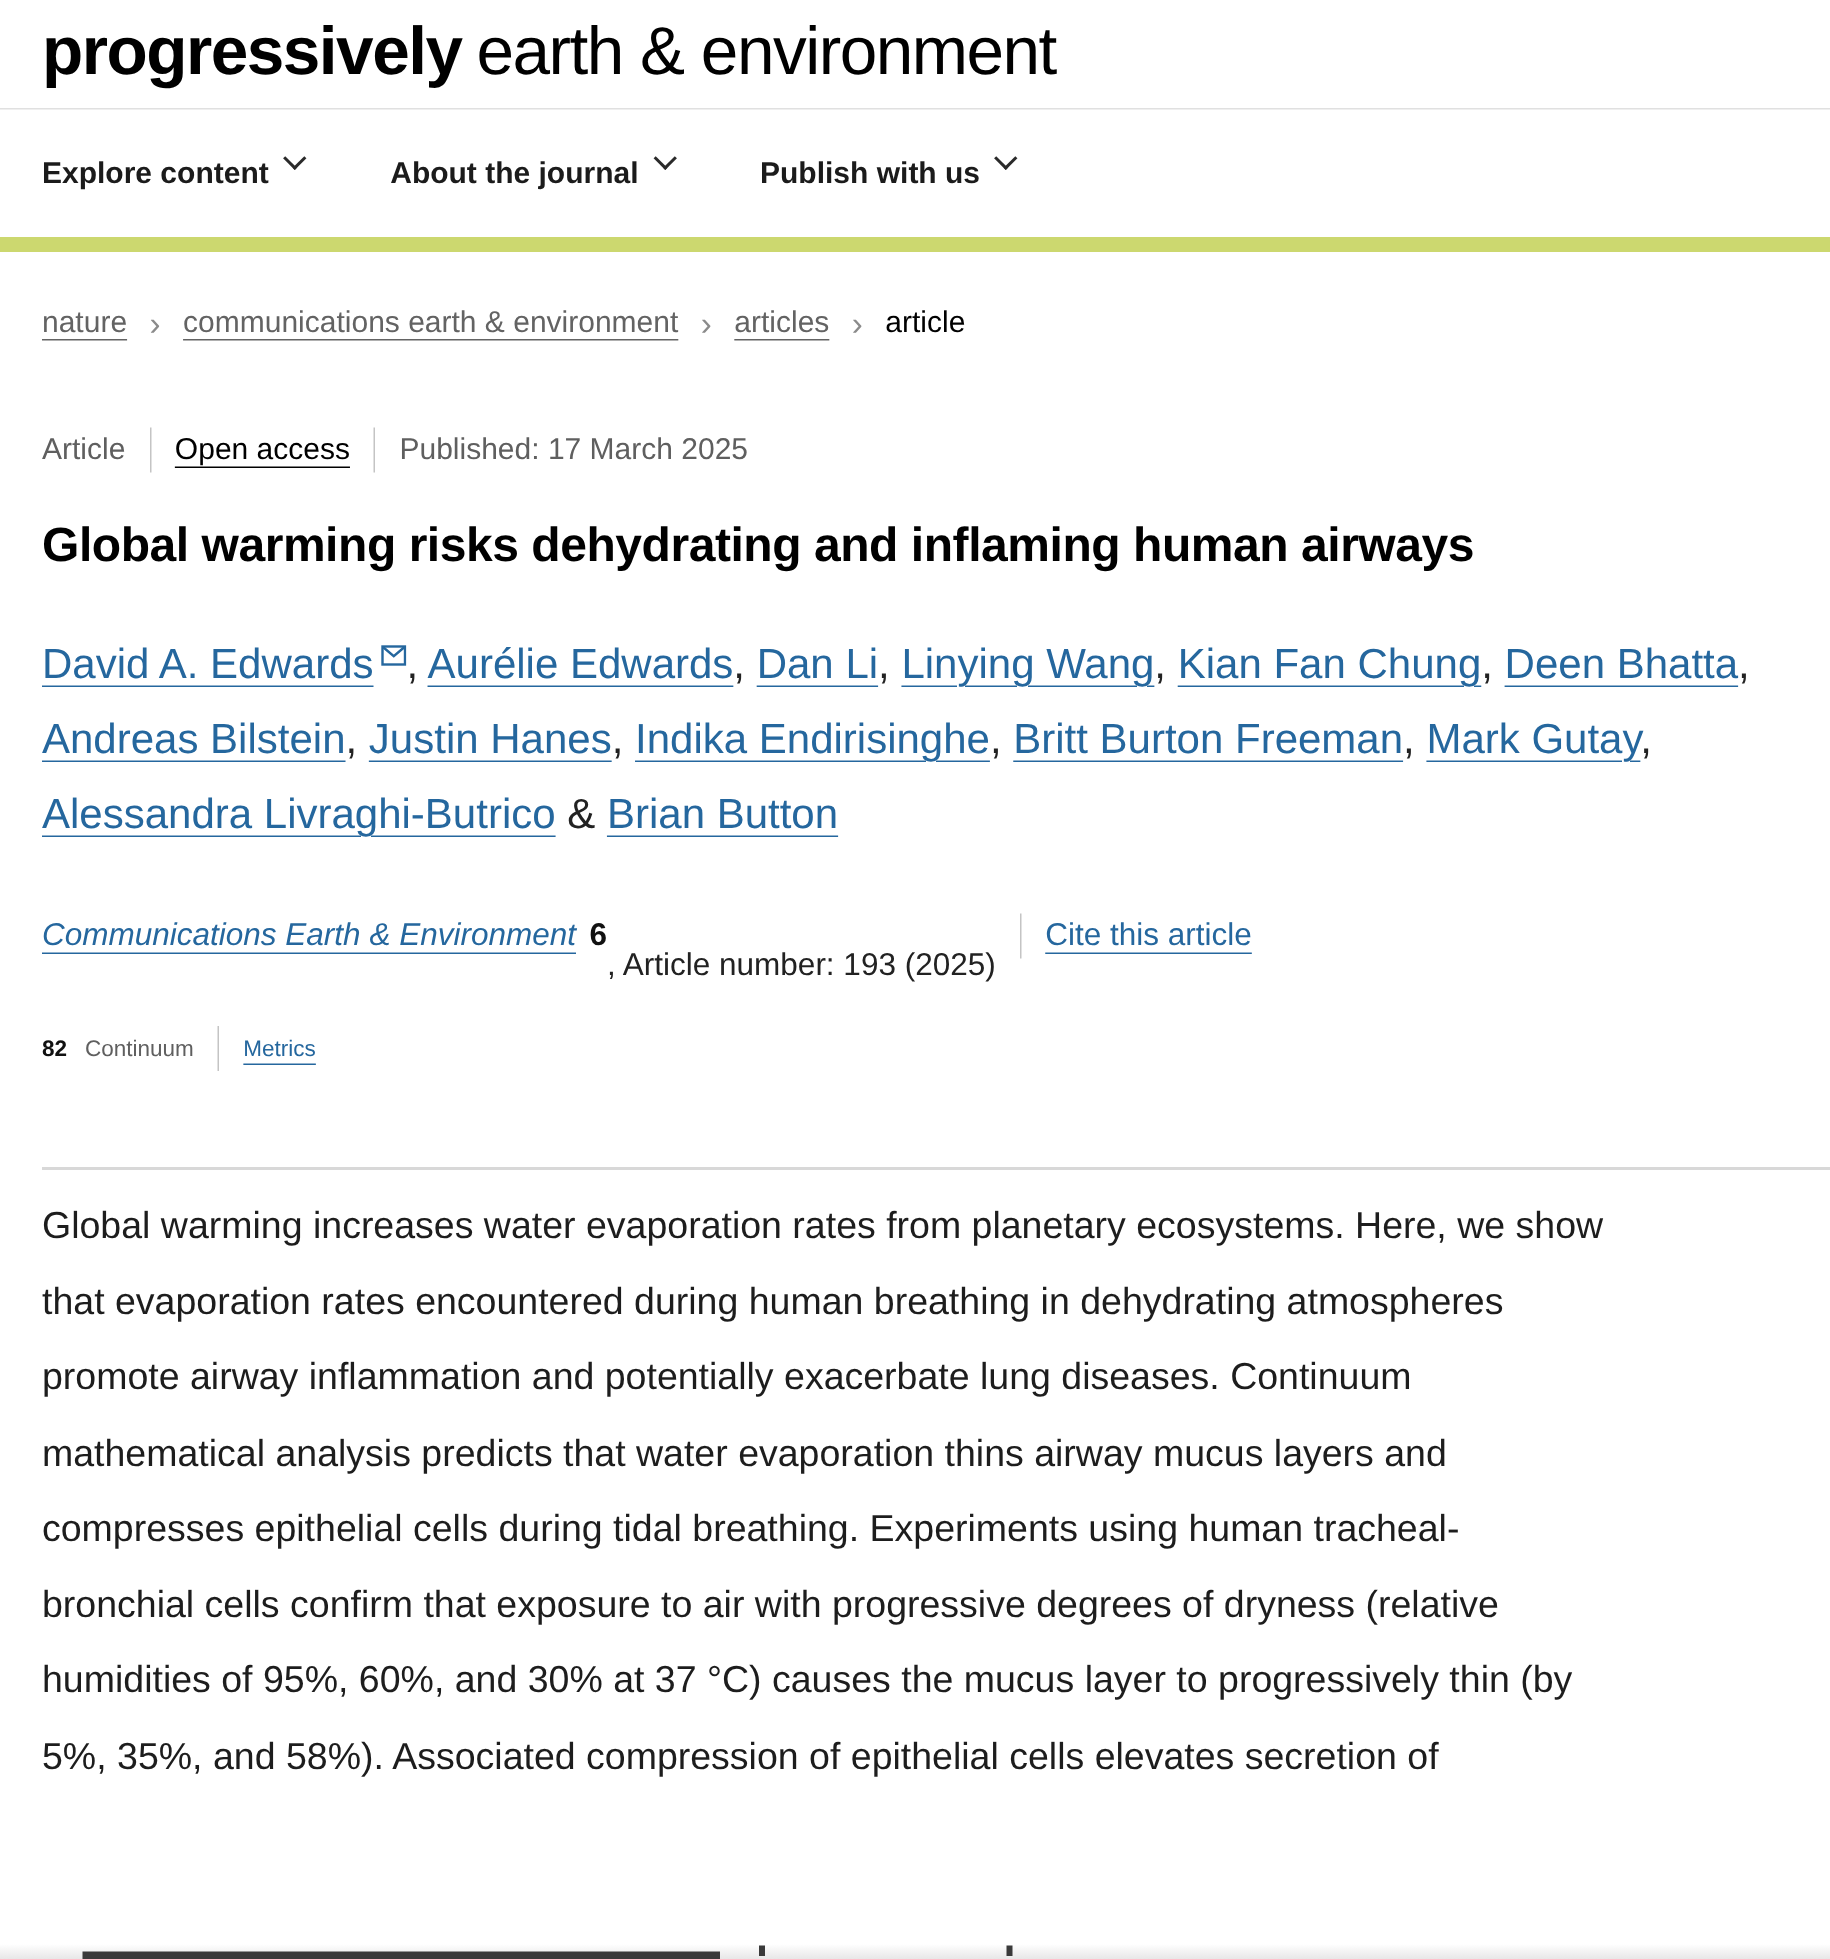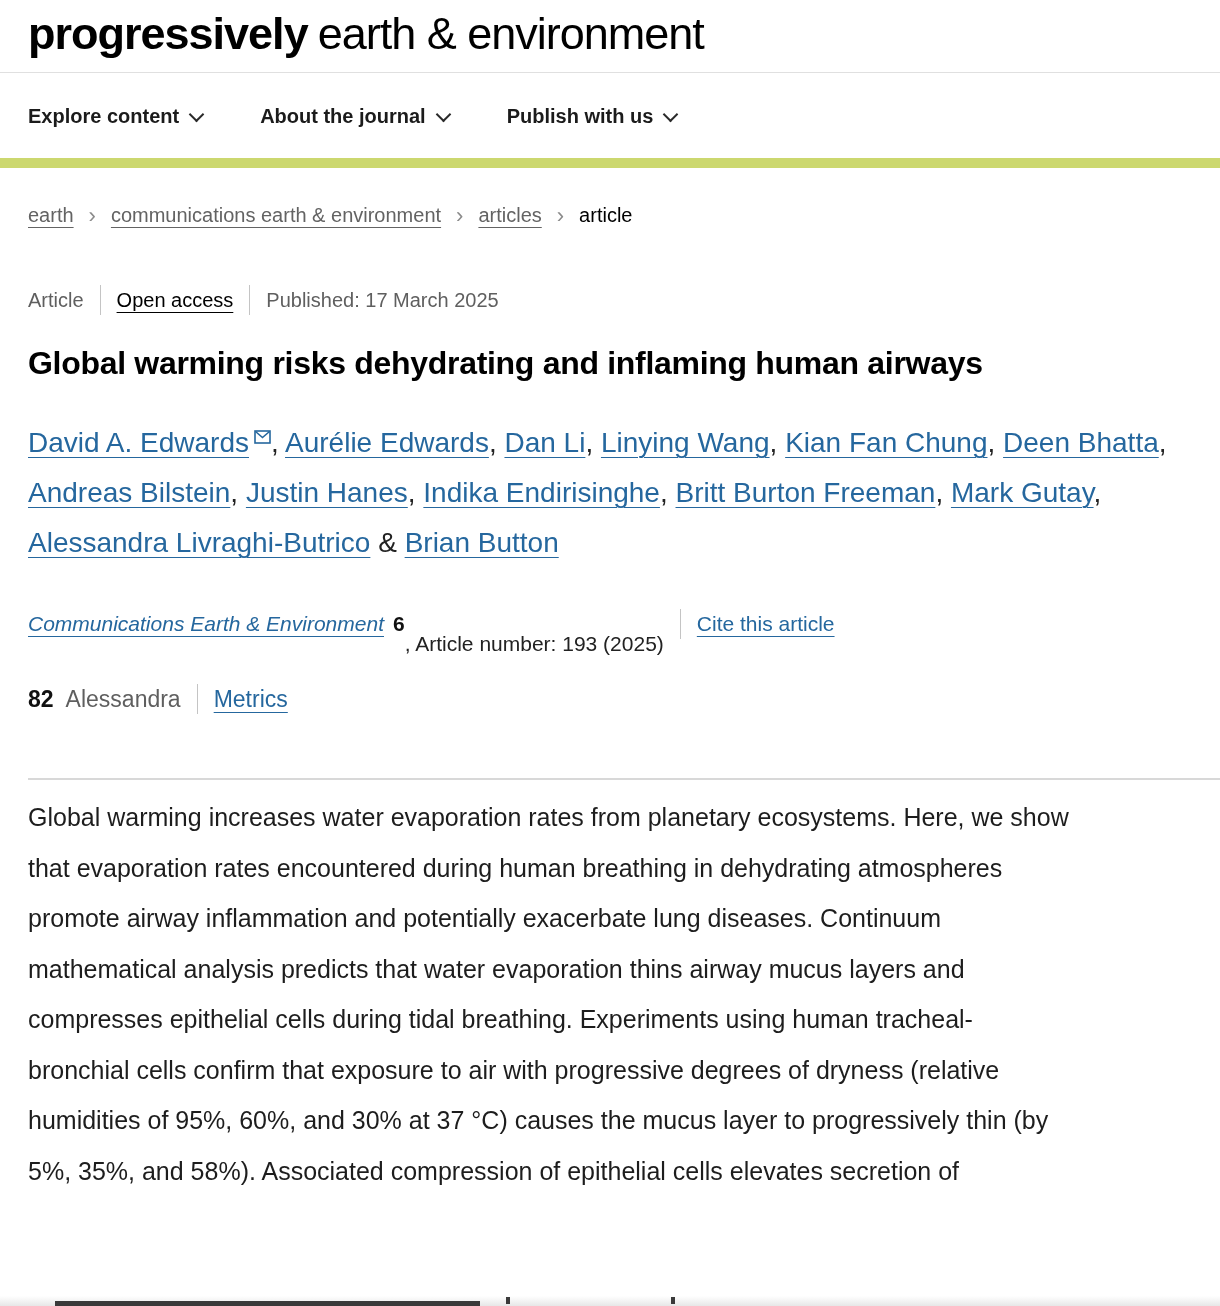--- a/index.html
+++ b/index.html
@@ -14,21 +14,21 @@
   
   .masthead { padding: 8px 0 12px 28px; }
   .wordmark { font-size: 45px; color: #000; letter-spacing: -1px; white-space: nowrap; }
   .wordmark-bold { font-weight: 800; }
   .wordmark-light { font-weight: 400; margin-left: 10px; }
 
   .header-divider { border: none; border-top: 1px solid #e0e0e0; margin: 0; }
 
   
   .nav-row { display: flex; align-items: center; gap: 58px; padding: 32px 0 30px 28px; }
-  .nav-item { display: flex; align-items: center; gap: 12px; font-size: 20px; font-weight: 700; color: #1b1b1b; }
+  .nav-item { display: flex; gap: 12px; font-size: 20px; font-weight: 700; color: #1b1b1b; }
   .chev { width: 9px; height: 9px; border-right: 2px solid #2a2a2a; border-bottom: 2px solid #2a2a2a;
           transform: rotate(45deg); margin-top: -5px; }
 
   .accent-bar { height: 10px; }
 
   
   .breadcrumb { display: flex; align-items: center; padding: 36px 0 0 28px; font-size: 20px; }
   .bc-item { color: #636363; text-decoration: underline; text-decoration-thickness: 1px; text-underline-offset: 5px; }
   .bc-item.current { color: #000; text-decoration: none; }
   .bc-sep { color: #8b8b8b; margin: 0 15px; font-size: 22px; line-height: 20px; }
@@ -50,21 +50,21 @@
 
   
   .citation-row { display: flex; align-items: center; margin: 24px 0 0 28px; font-size: 21px; color: #222; }
   .journal-name { color: #25679e; font-style: italic; text-decoration: underline;
                   text-decoration-thickness: 1px; text-underline-offset: 5px; }
   .journal-volume { font-weight: 700; color: #111; margin-left: 9px; }
   .article-number { color: #222; margin-top: 40px; }
   .blue-link { color: #25679e; text-decoration: underline; text-decoration-thickness: 1px; text-underline-offset: 5px; }
 
   
-  .metrics-row { display: flex; align-items: center; margin: 28px 0 0 28px; font-size: 23px; }
+  .metrics-row { display: flex; align-items: center; margin: 28px 0 0 28px; font-size: 15px; }
   .altmetric-count { font-weight: 700; color: #111; }
   .altmetric-label { color: #5f5f5f; margin-left: 12px; }
 
   
   .abstract-section { margin: 64px 0 0 28px; }
   .abstract-heading { font-size: 29px; font-weight: 700; color: #111; margin: 0; }
   .abstract-rule { border: none; border-top: 2px solid #d8d8d8; margin: 30px 0 0; width: 1192px; }
   .abstract-text { margin: 12px 0 0; width: 1400px; font-size: 25px; line-height: 50.5px;
                    color: #1d1d1d; white-space: pre-line; }
 
@@ -95,21 +95,21 @@
   </div>
   <div class="nav-item">
     <span>Publish with us</span>
     <span class="chev"></span>
   </div>
 </div>
 
 <div class="accent-bar" style="background: rgb(204, 216, 111);"></div>
 
 <nav class="breadcrumb">
-    <a class="bc-item">earth</a>
+    <a class="bc-item">nature</a>
     <span class="bc-sep">›</span>
     <a class="bc-item">communications earth &amp; environment</a>
     <span class="bc-sep">›</span>
     <a class="bc-item">articles</a>
     <span class="bc-sep">›</span>
     <span class="bc-item current">article</span>
   </nav>
 
 <div class="meta-row">
   <span>Article</span>
@@ -129,21 +129,21 @@
 <div class="citation-row">
   <a class="journal-name">Communications Earth &amp; Environment</a>
   <span class="journal-volume">6</span>
   <span class="article-number">, Article number: 193 (2025)</span>
   <span class="vsep"></span>
   <a class="blue-link">Cite this article</a>
 </div>
 
 <div class="metrics-row">
   <span class="altmetric-count">82</span>
-  <span class="altmetric-label">Alessandra</span>
+  <span class="altmetric-label">Continuum</span>
   <span class="vsep"></span>
   <a class="blue-link">Metrics</a>
 </div>
 
 <section class="abstract-section">
   <hr class="abstract-rule">
   <p class="abstract-text">Global warming increases water evaporation rates from planetary ecosystems. Here, we show
 that evaporation rates encountered during human breathing in dehydrating atmospheres
 promote airway inflammation and potentially exacerbate lung diseases. Continuum
 mathematical analysis predicts that water evaporation thins airway mucus layers and

